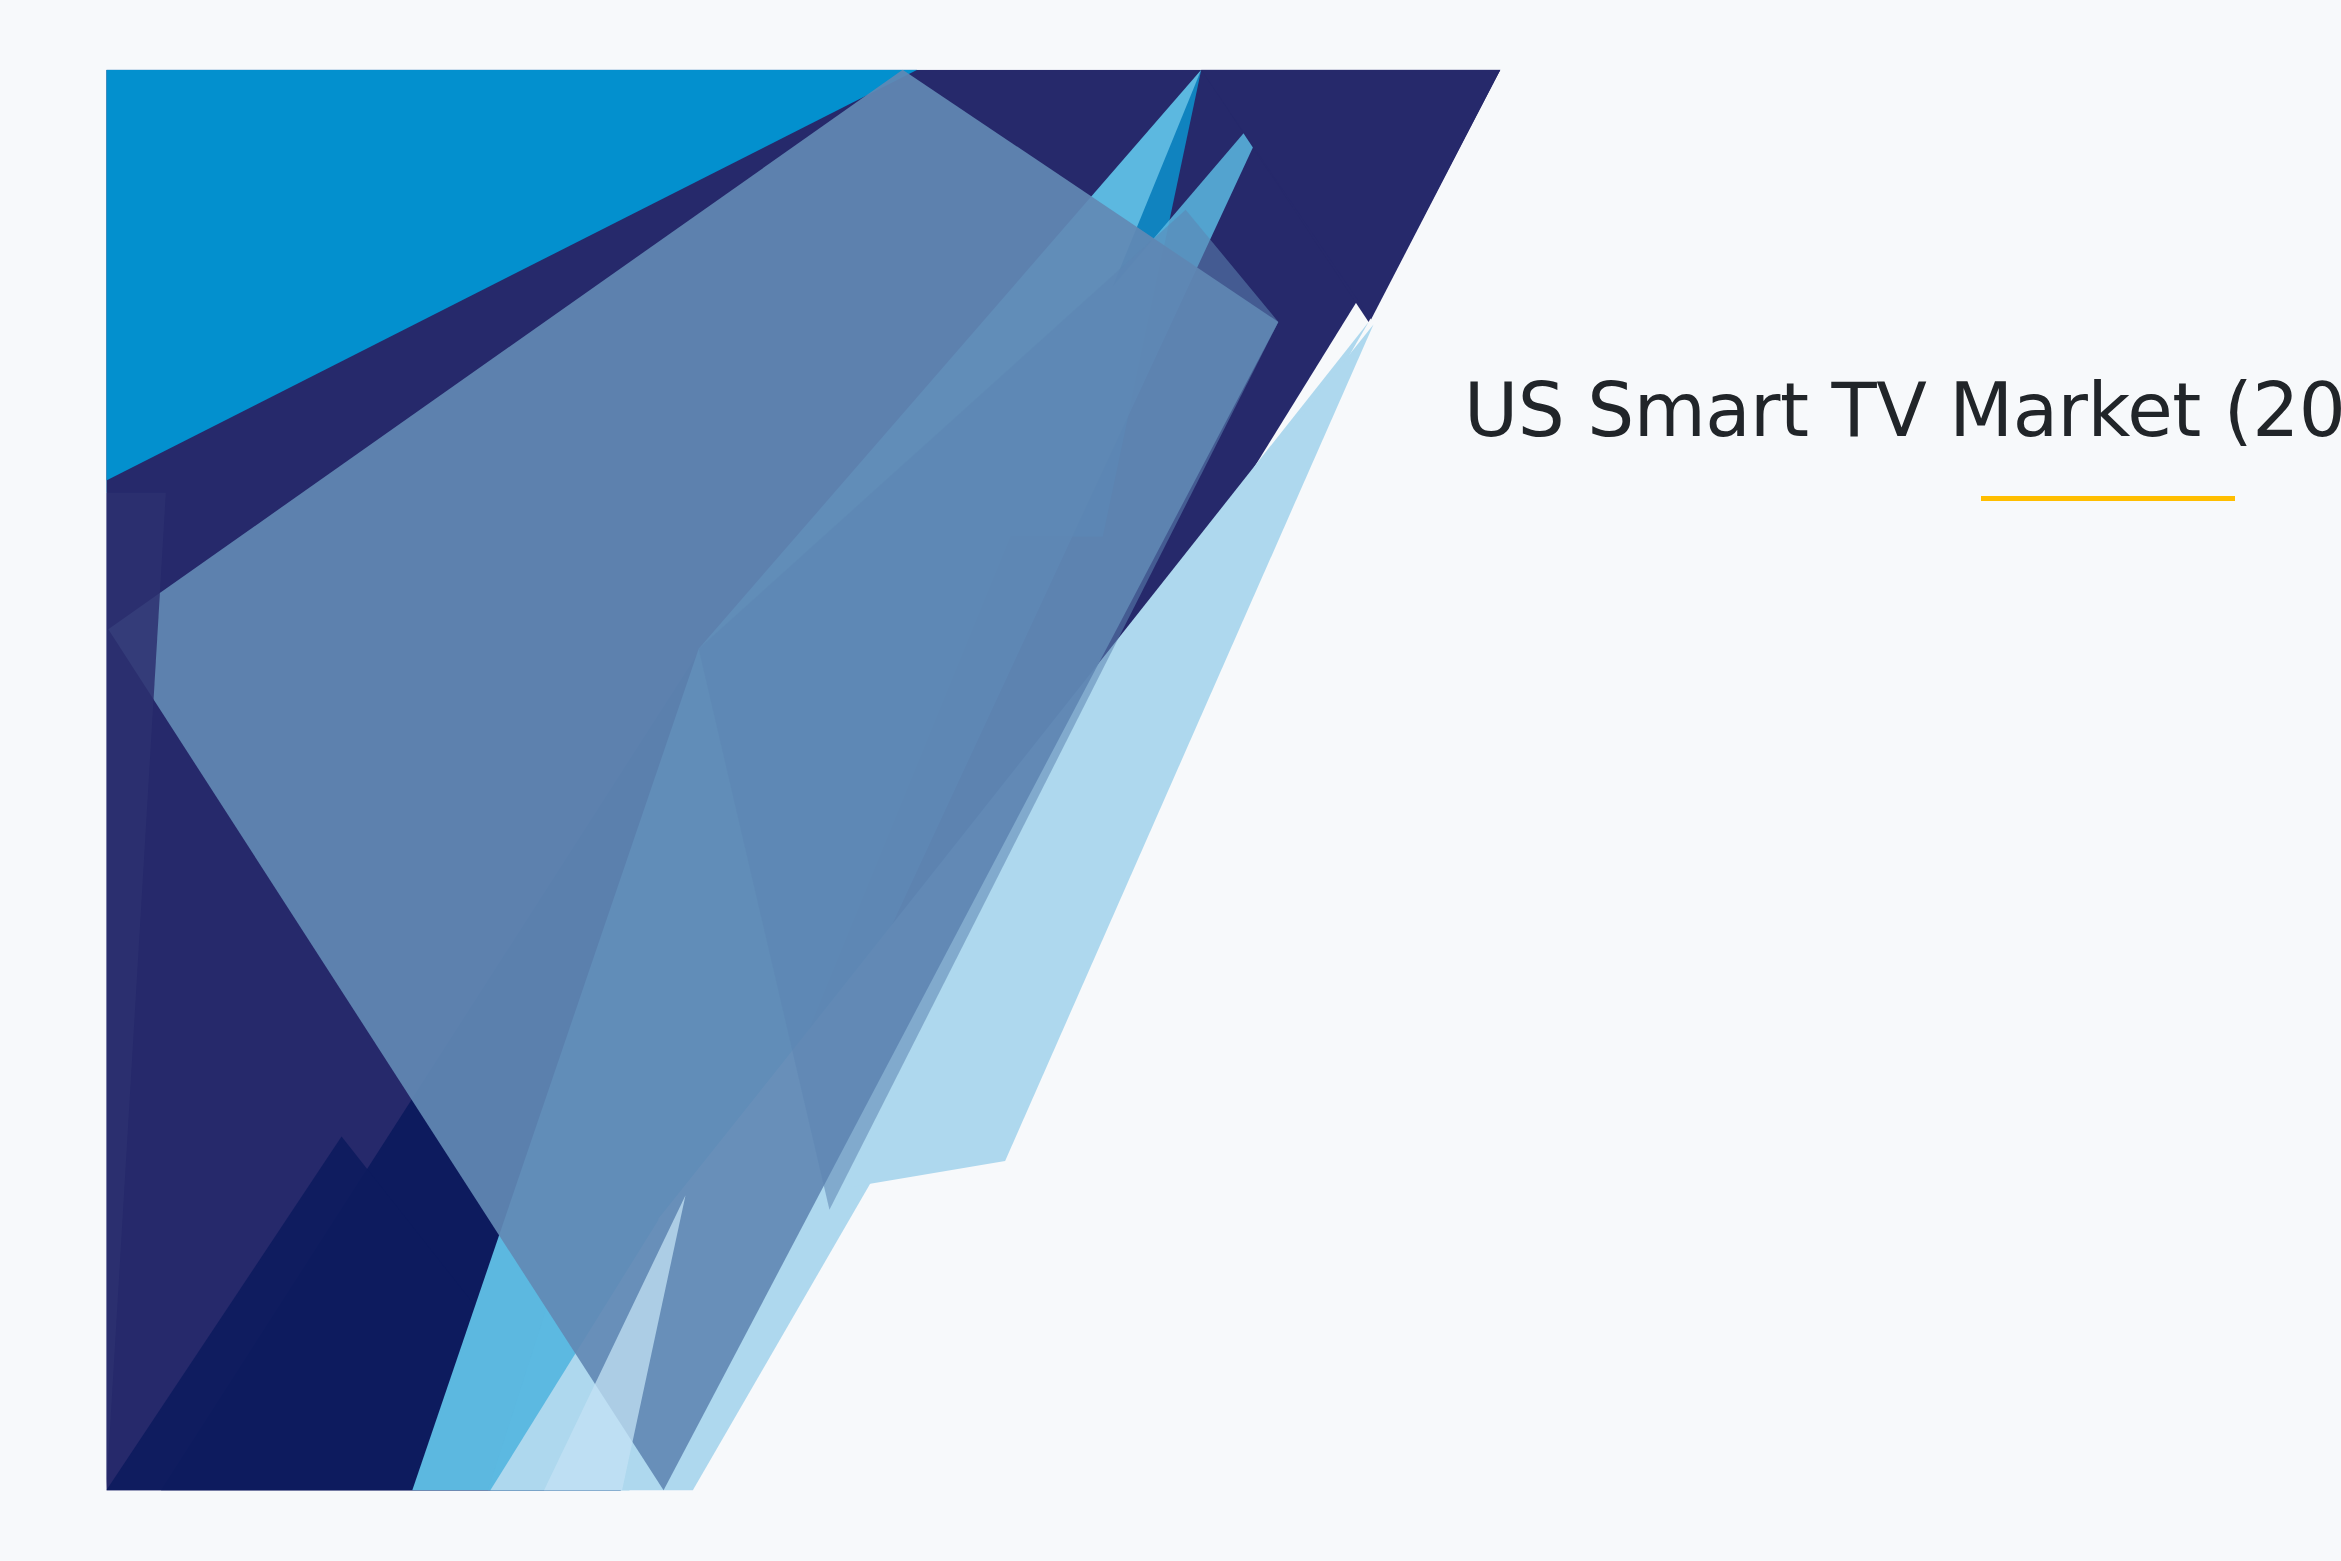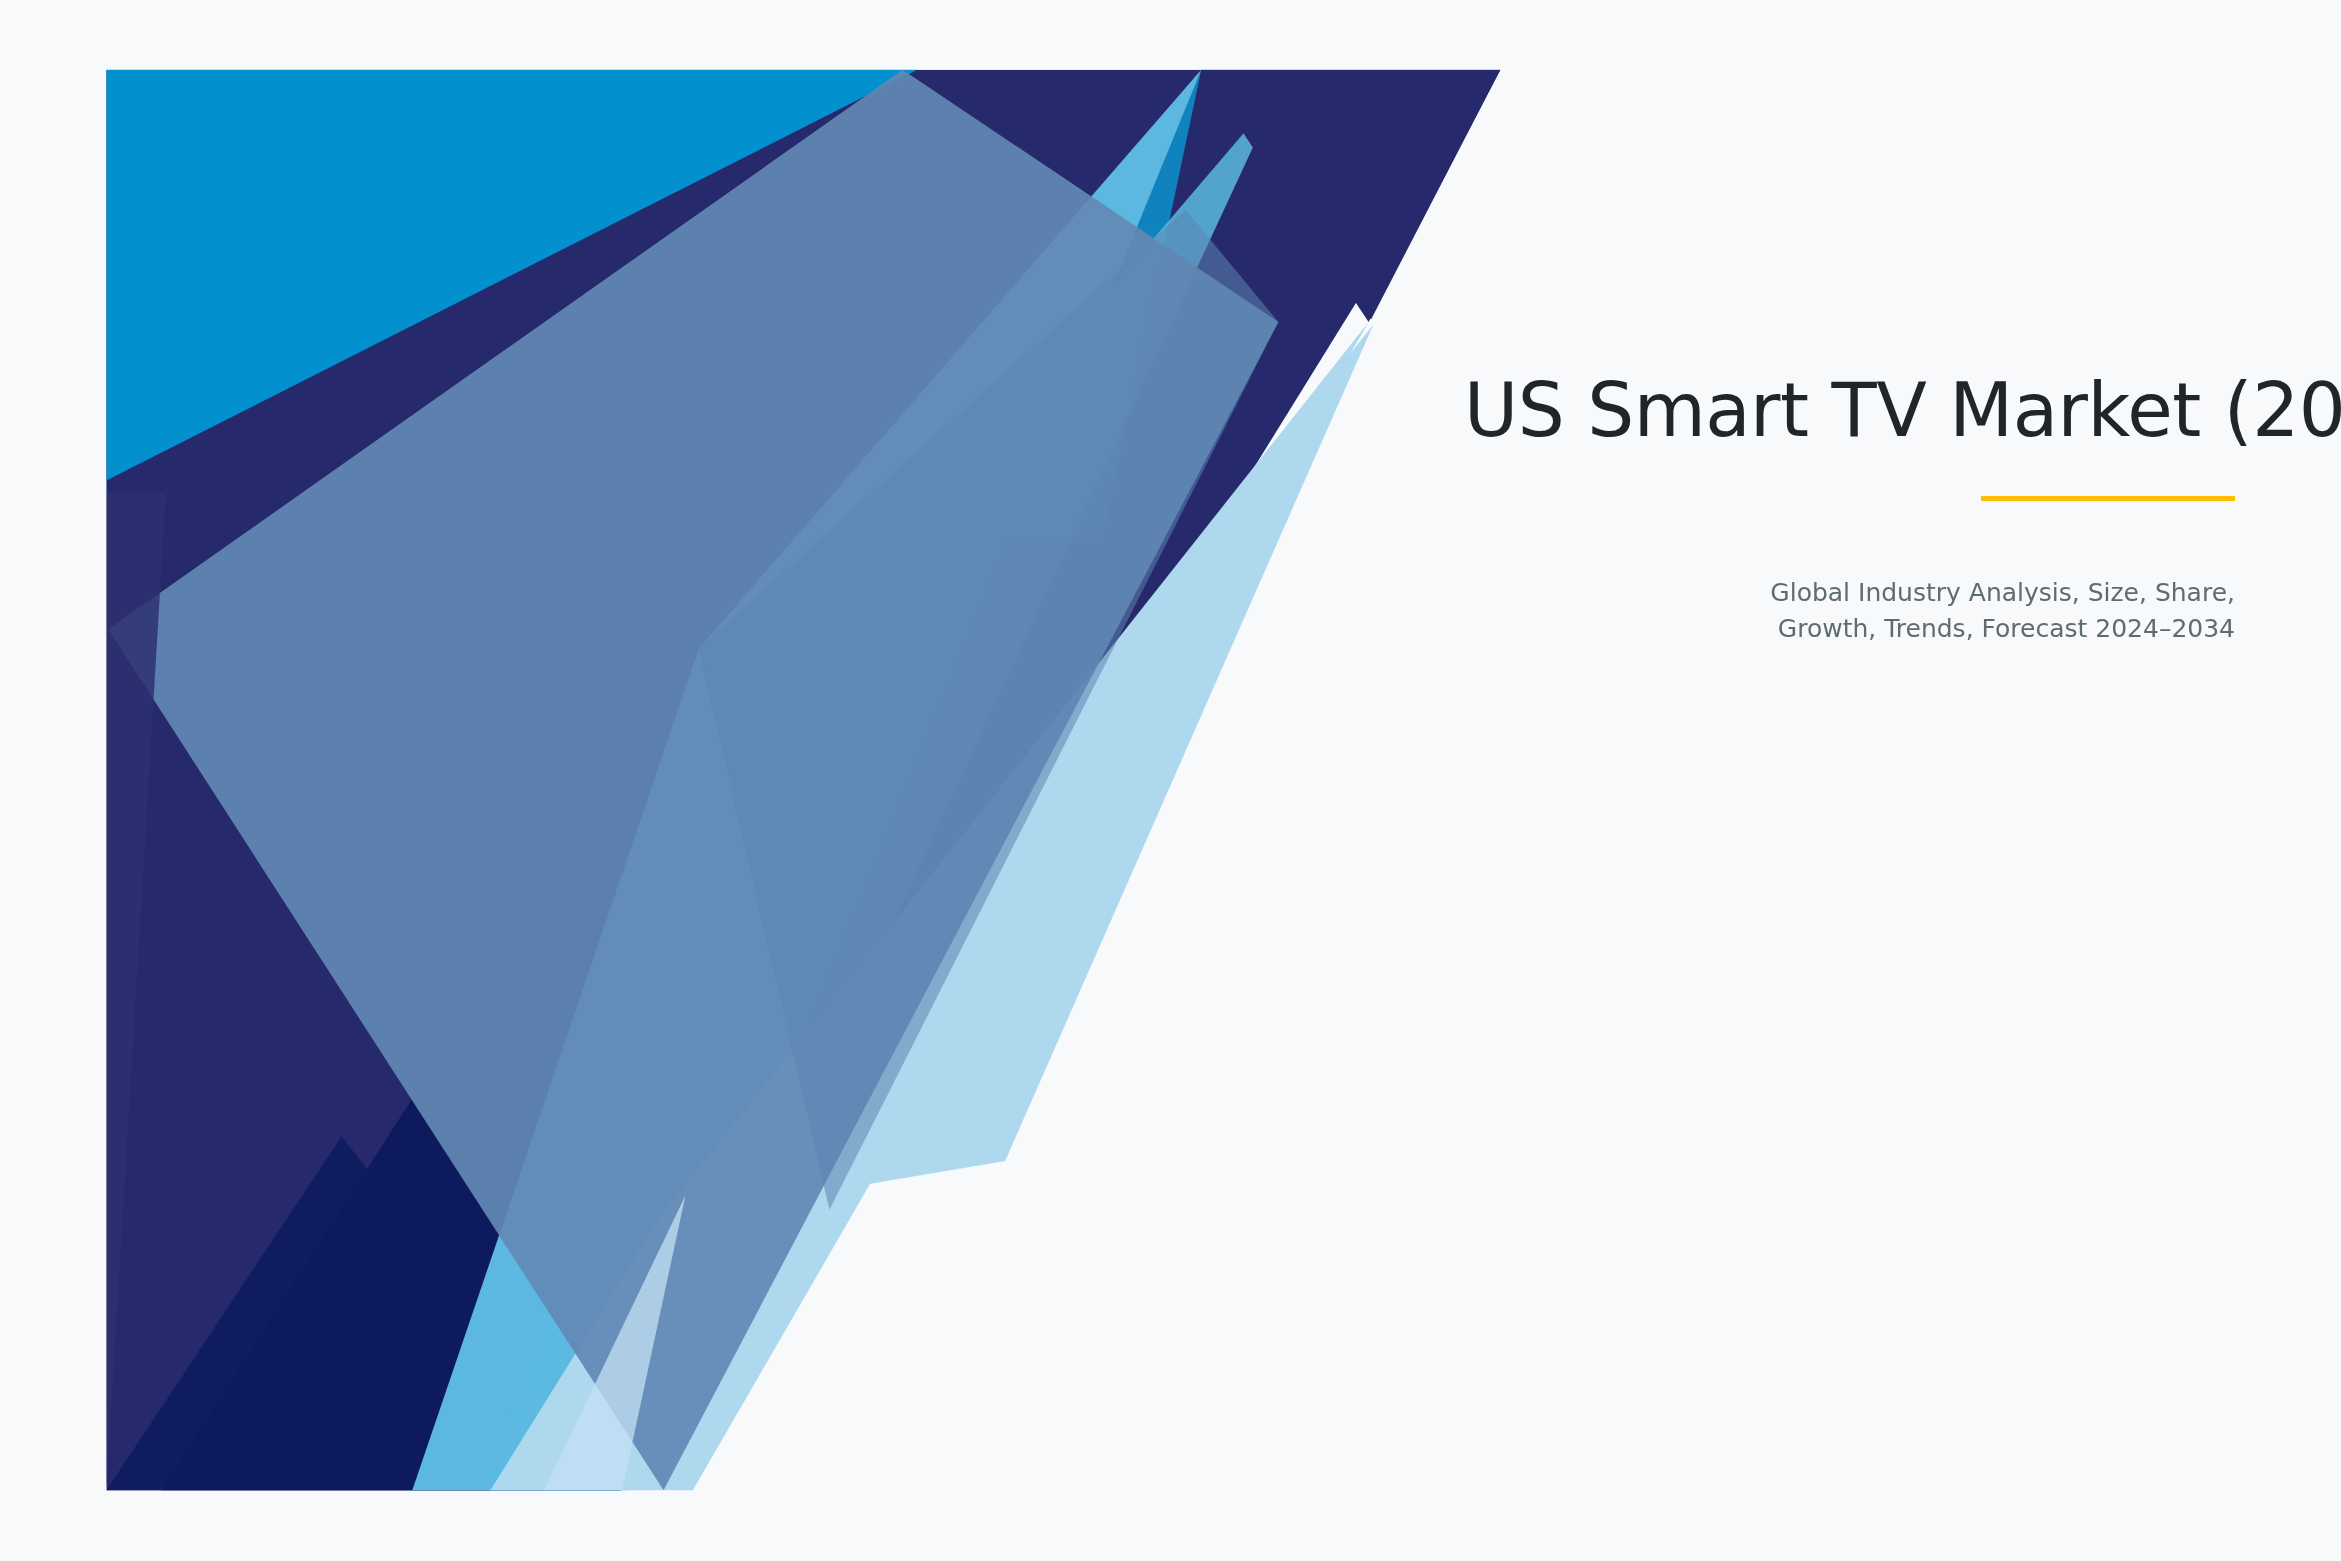--- a/index.html
+++ b/index.html
@@ -120,20 +120,16 @@
     </g>
   </svg>
 
   <div id="text-block">
     <h1 id="title">US Smart TV Market (2024 - 2034)</h1>
 
     <div id="divider-wrap">
       <div id="divider"></div>
     </div>
 
-    <p id="subtitle">
-      <span>Global Industry Analysis, Size, Share,</span><br>
-      <span>Growth, Trends, Forecast 2024–2034</span>
-    </p>
   </div>
 
 </div>
 
 
 </body></html>

